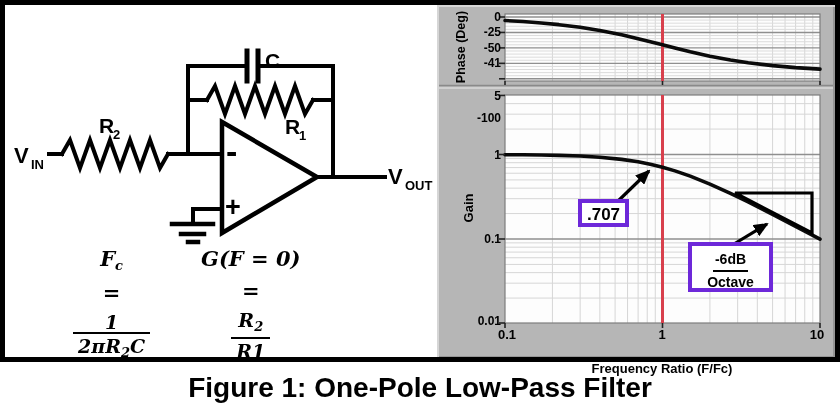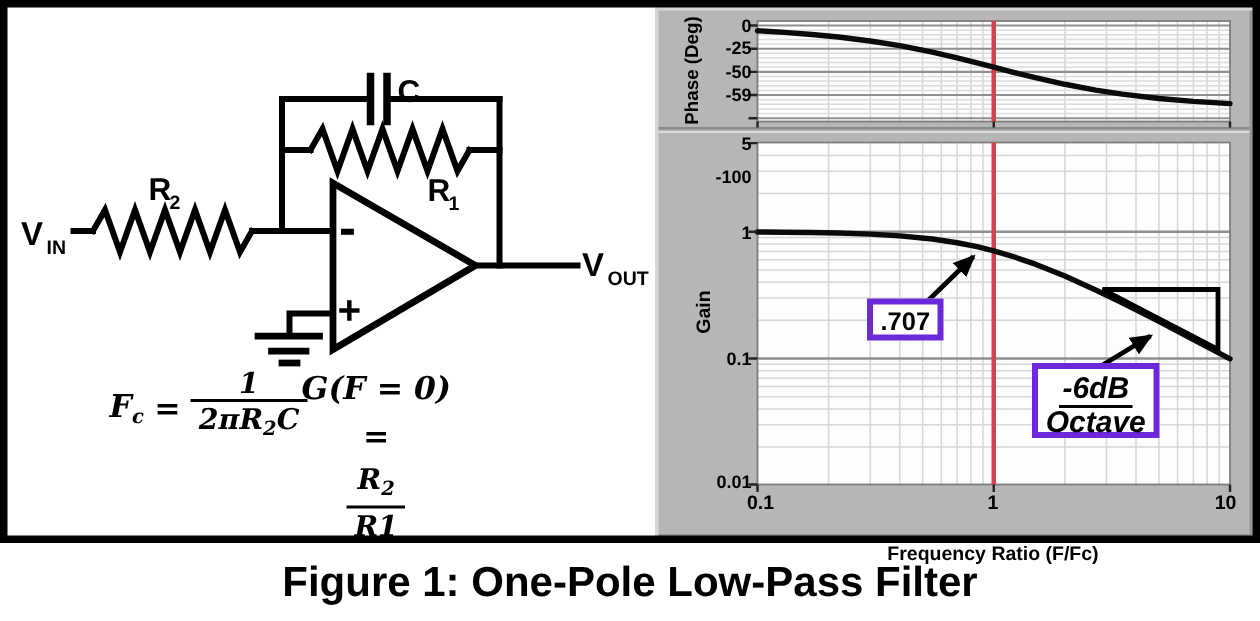--- a/index.html
+++ b/index.html
@@ -14,21 +14,21 @@
   #circuit-svg{z-index:5;}
   .tick{position:absolute;font:bold 12px "Liberation Sans",sans-serif;color:#000;z-index:20;}
   .ytick{width:58px;text-align:right;}
   .xtick{width:50px;text-align:center;font-size:13px;}
   .axis-label{position:absolute;font:bold 12.5px "Liberation Sans",sans-serif;color:#000;
          text-align:center;z-index:20;}
   .rot{transform:rotate(-90deg);}
   .ann-box{position:absolute;background:#fff;border:4px solid #6d28d9;box-sizing:border-box;
          font:bold 17px "Liberation Sans",sans-serif;text-align:center;z-index:30;}
   .ann-707{left:578px;top:199px;width:51px;height:28px;line-height:23px;}
-  .ann-slope{left:688px;top:242px;width:85px;height:50px;font-size:20px;line-height:20px;padding-top:3px;font-style:italic;}
+  .ann-slope{left:688px;top:242px;width:85px;height:50px;font-size:14px;line-height:20px;padding-top:3px;}
   .ann-slope .u{display:inline-block;border-bottom:2px solid #000;padding:0 2px 1px;}
   .formula{position:absolute;display:flex;align-items:center;gap:7px;z-index:20;
          font-family:"DejaVu Serif",serif;font-style:italic;font-weight:bold;font-size:21px;color:#000;}
   .formula sub{font-size:13px;font-weight:bold;vertical-align:-4px;}
   .frac{display:inline-flex;flex-direction:column;align-items:center;font-size:19px;}
   .frac .num{padding:0 5px;line-height:20px;}
   .frac .den{border-top:2.5px solid #000;padding:2px 5px 0;line-height:21px;}
   .caption{position:absolute;left:0;top:372px;width:840px;text-align:center;
          font:bold 28px "Liberation Sans",sans-serif;color:#000000;z-index:20;}
 </style>
@@ -68,21 +68,21 @@
       <text x="265" y="68" font-size="21">C</text>
       <text x="285" y="134" font-size="21">R</text>
       <text x="299" y="140" font-size="13">1</text>
       <text x="226" y="163" font-size="34">-</text>
       <text x="225" y="216" font-size="27">+</text>
       <text x="388" y="184" font-size="22">V</text>
       <text x="405" y="190" font-size="13">OUT</text>
     </g>
   </svg>
 
-  <div class="formula" style="left:73px;top:246px;">
+  <div class="formula" style="left:73px;top:246px;flex-direction:column;">
     <span><span>F</span><sub>c</sub></span>
     <span>=</span>
     <span class="frac">
       <span class="num">1</span>
       <span class="den"><span>2π</span><span>R</span><sub>2</sub><span>C</span></span>
     </span>
   </div>
   <div class="formula" style="left:201px;top:246px;flex-direction:column;">
     <span>G(F = 0)</span>
     <span>=</span>
@@ -200,21 +200,21 @@
       <line x1="505" y1="323" x2="505" y2="328" stroke="#222" stroke-width="1.6"></line>
       <line x1="662.5" y1="81" x2="662.5" y2="85" stroke="#222" stroke-width="1.6"></line>
       <line x1="662.5" y1="323" x2="662.5" y2="328" stroke="#222" stroke-width="1.6"></line>
       <line x1="820" y1="81" x2="820" y2="85" stroke="#222" stroke-width="1.6"></line>
       <line x1="820" y1="323" x2="820" y2="328" stroke="#222" stroke-width="1.6"></line>
     </svg>
 
   <div class="tick ytick" style="left:443px;top:10px;">0</div>
   <div class="tick ytick" style="left:443px;top:25px;">-25</div>
   <div class="tick ytick" style="left:443px;top:41px;">-50</div>
-  <div class="tick ytick" style="left:443px;top:56px;">-59</div>
+  <div class="tick ytick" style="left:443px;top:56px;">-41</div>
   <div class="tick ytick" style="left:443px;top:71px;margin-top:40px;">-100</div>
 
   <div class="tick ytick" style="left:443px;top:89px;">5</div>
   <div class="tick ytick" style="left:443px;top:148px;">1</div>
   <div class="tick ytick" style="left:443px;top:232px;">0.1</div>
   <div class="tick ytick" style="left:443px;top:314px;">0.01</div>
 
   <div class="tick xtick" style="left:482px;top:327px;">0.1</div>
   <div class="tick xtick" style="left:637px;top:327px;">1</div>
   <div class="tick xtick" style="left:792px;top:327px;">10</div>

